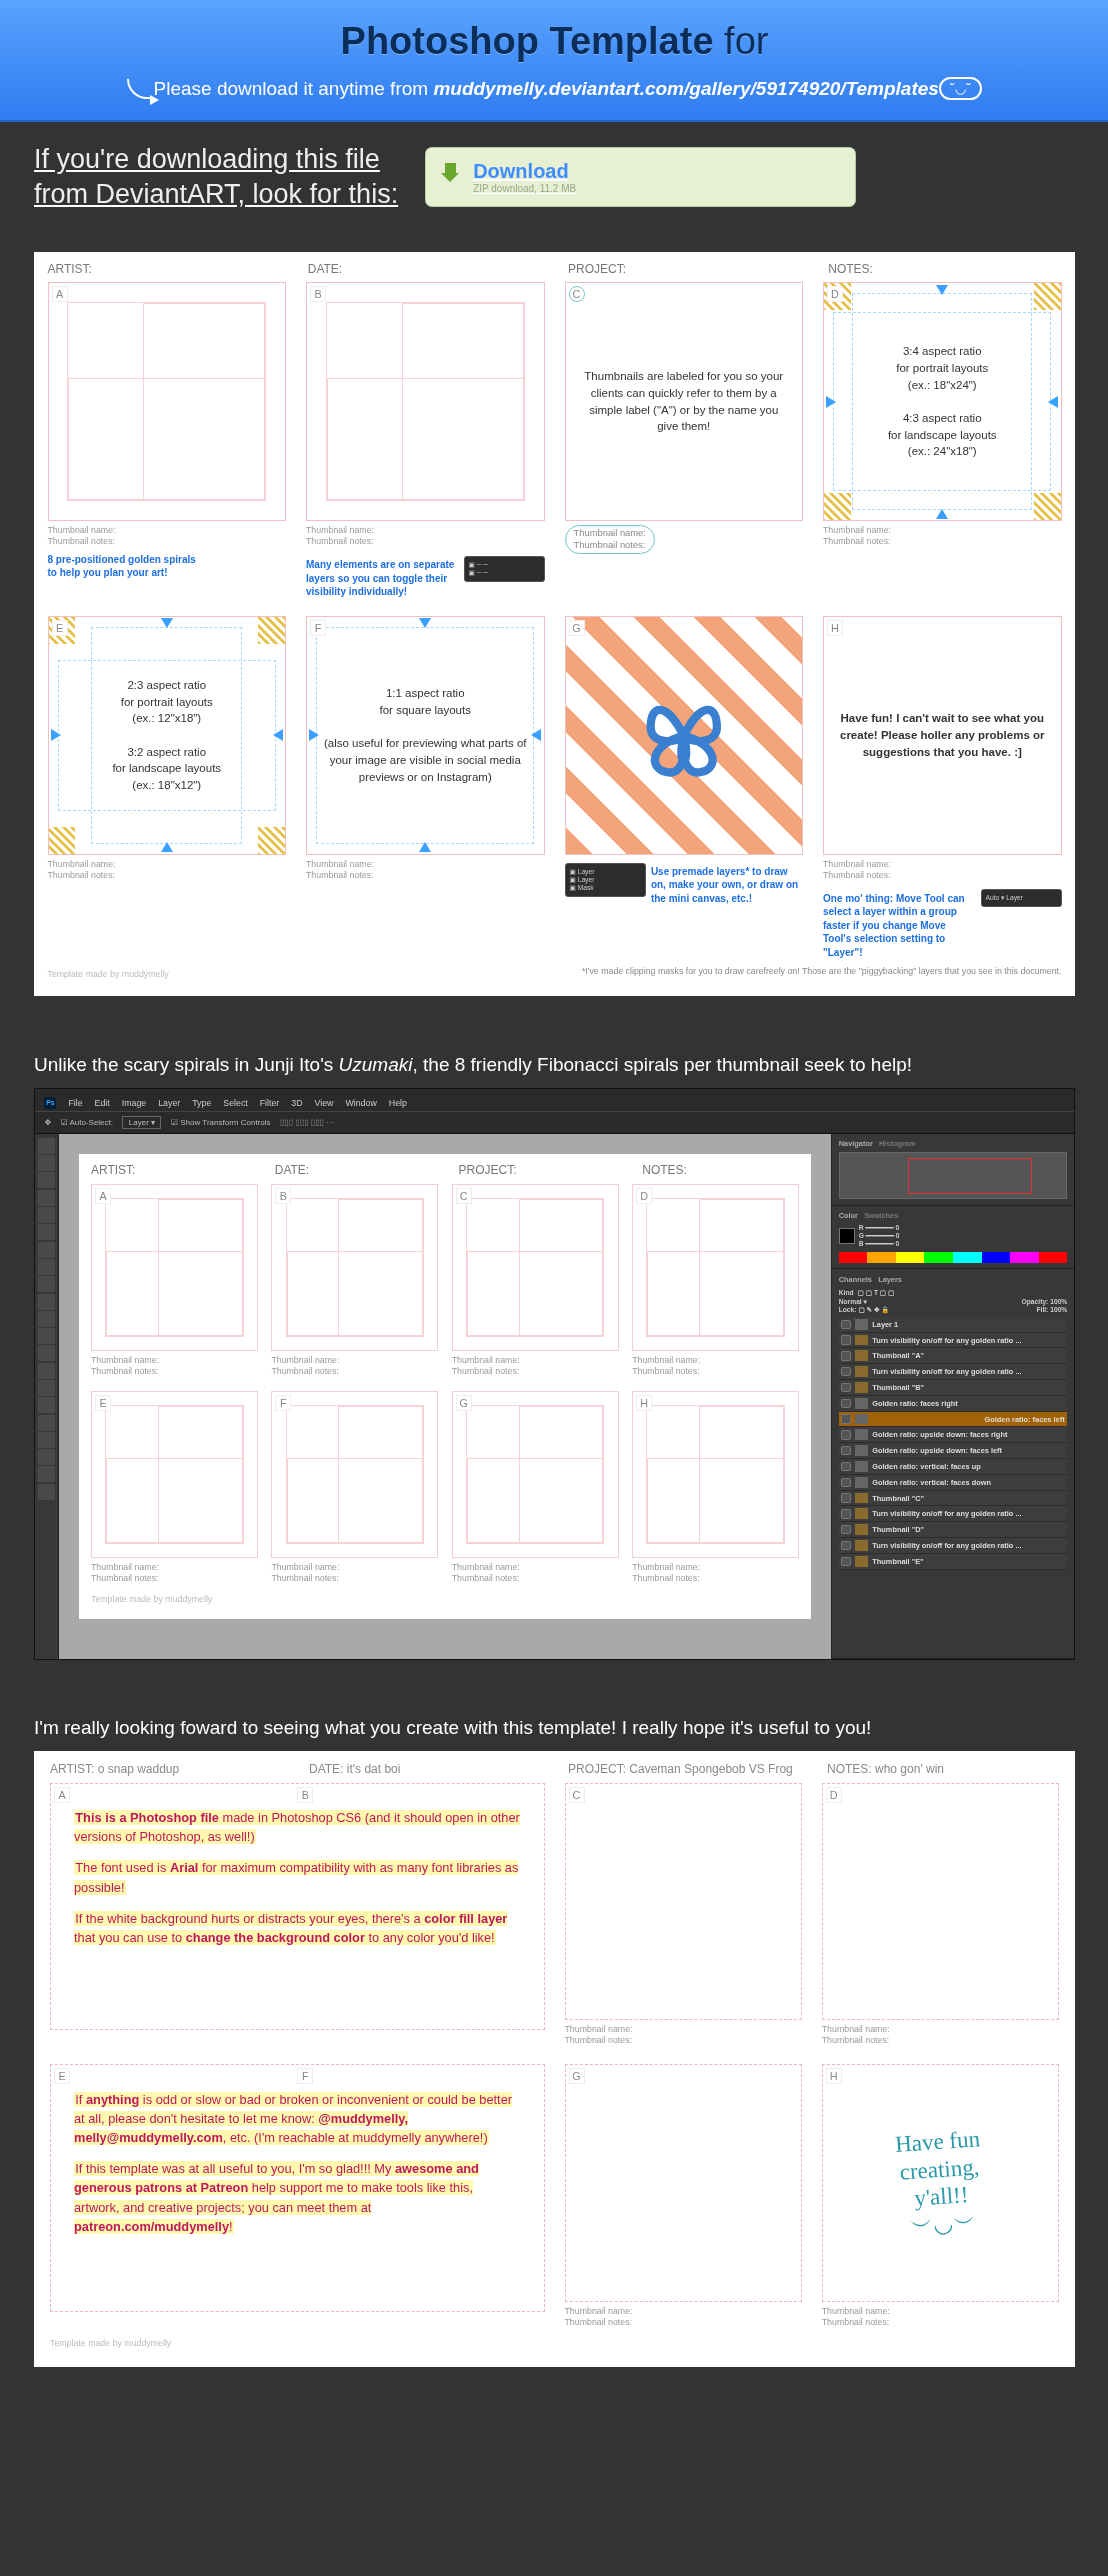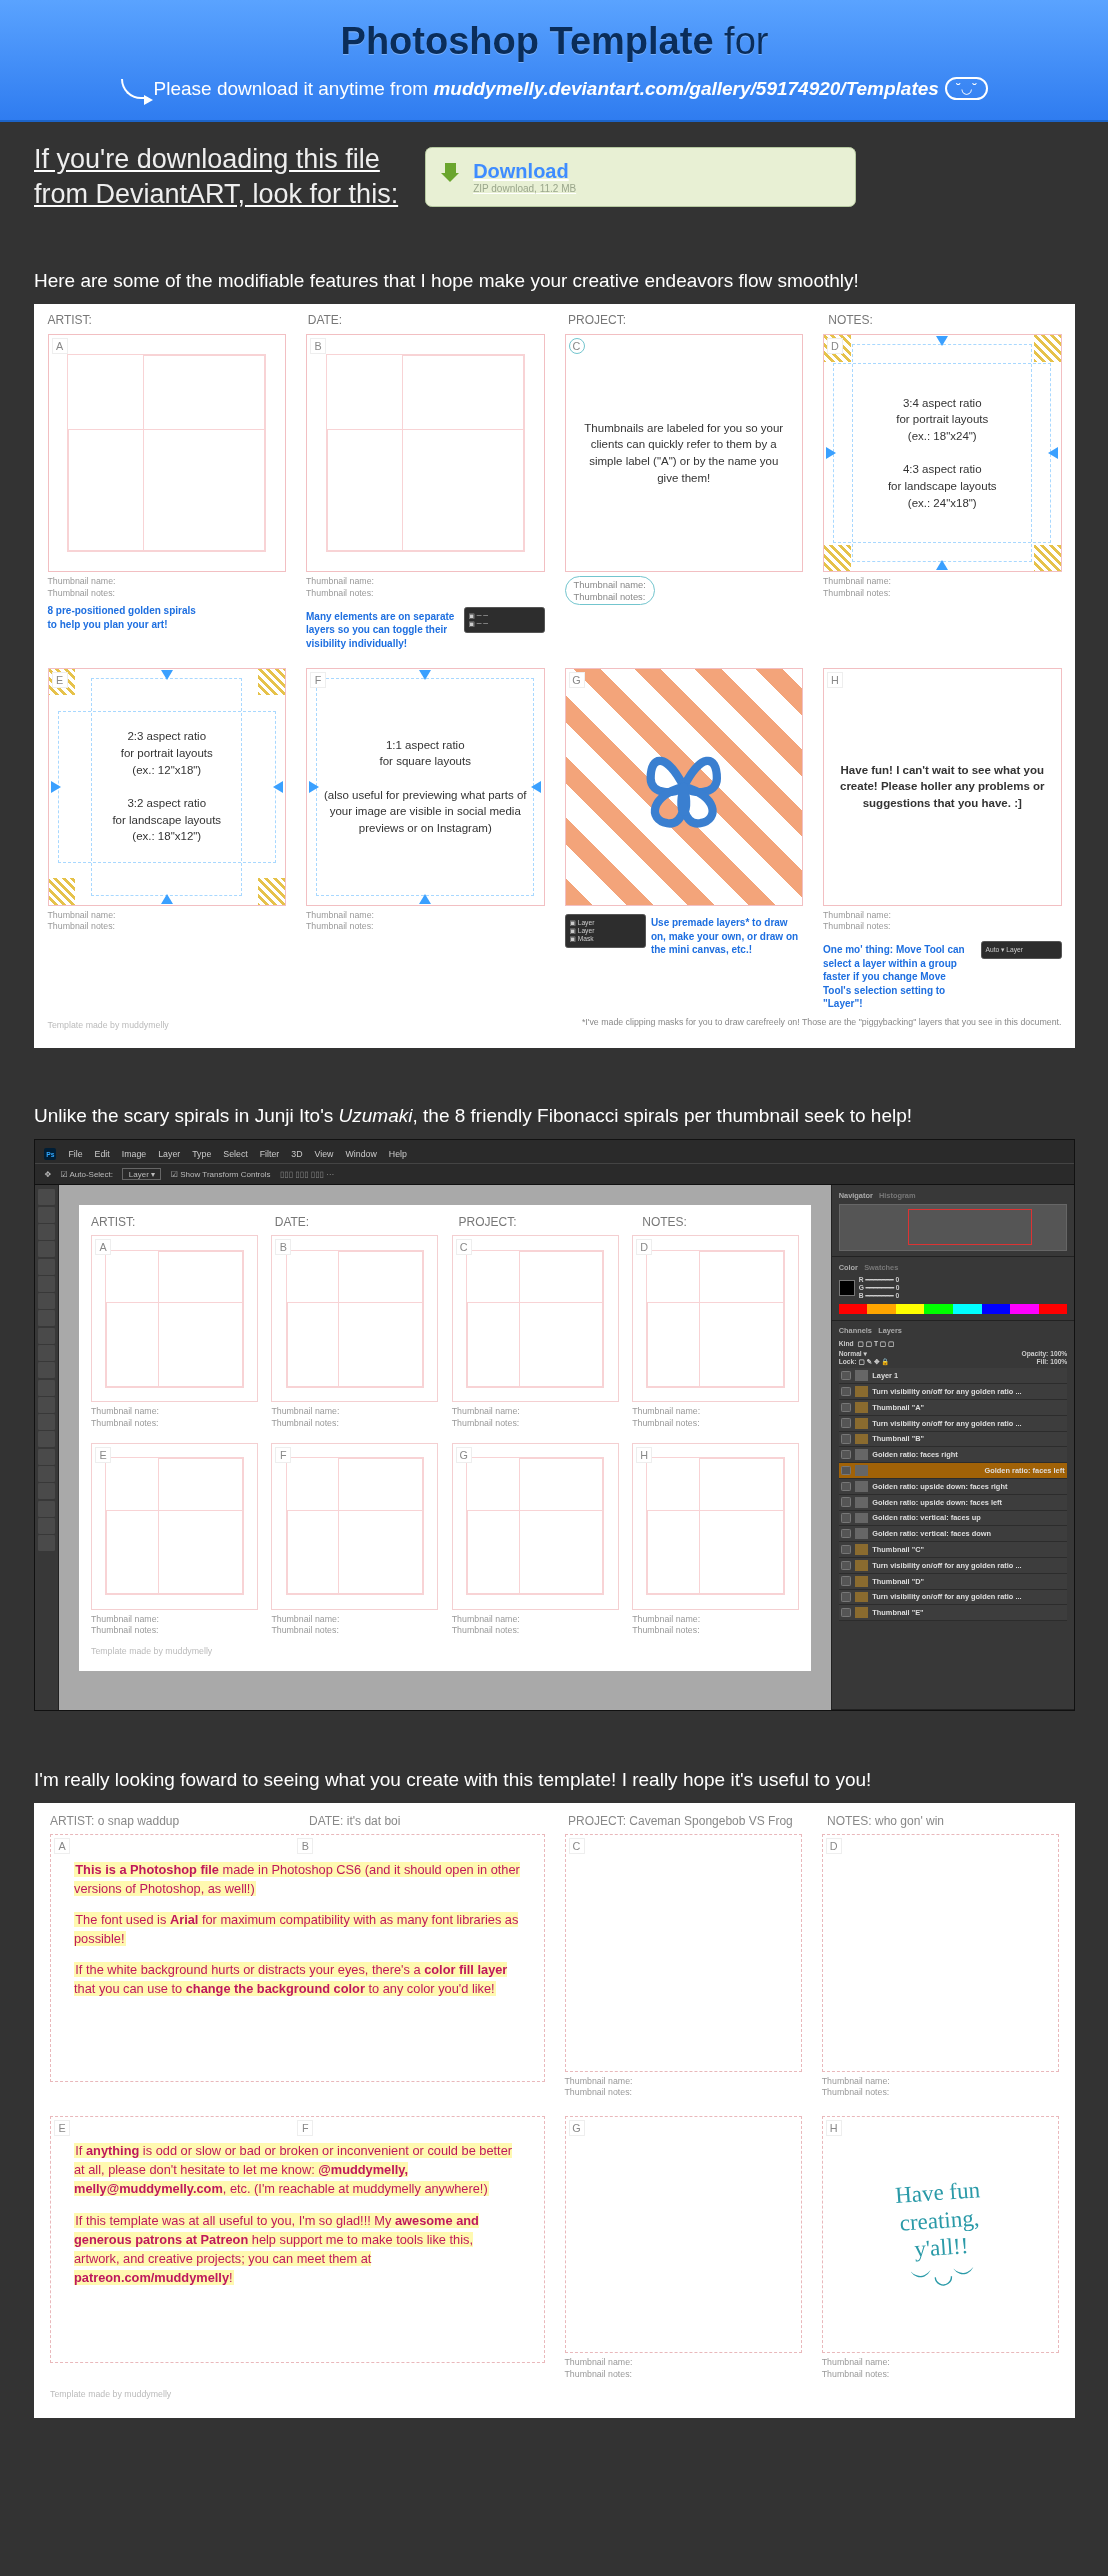--- a/index.html
+++ b/index.html
@@ -1,21 +1,21 @@
 <!DOCTYPE html>
 <html style="font-size:10.8px"><head>
 <meta charset="utf-8">
 <style>
   * { box-sizing: border-box; margin: 0; padding: 0; }
   body { background:#333; font-family: Arial, Helvetica, sans-serif; color:#fff; width:1109px; margin:0 auto; }
   .page { padding: 0 0 40px 0; }
   .hero { background:#3e8cff; background: linear-gradient(#5aa3ff,#2f7cf0); padding: 20px 34px 20px 34px; text-align:center; border-bottom: 2.7px solid #1c64c9; }
   .hero h1 { font-size:38px; font-weight:normal; color:#0a2d5a; text-shadow: 0 0.7px 0 rgba(255,255,255,.3); line-height:1.15;}
   .hero h1 b { font-weight:bold; }
-  .hero .sub { margin-top:13.5px; font-size:19px; color:#fff; display:flex; align-items:center; justify-content:center; gap:6px;}
+  .hero .sub { margin-top:13.5px; font-size:19px; color:#fff; display:flex; align-items:center; justify-content:center; gap:0;}
   .hero .sub i.url { font-style:italic; font-weight:bold; }
   .face { display:inline-block; border:2px solid #fff; border-radius:34px; padding:2.7px 9.4px; font-size:13.5px; line-height:1; }
   .arrow-sw { width:27px; height:20px; border-bottom:2.7px solid #fff; border-left:2.7px solid #fff; border-bottom-left-radius:20px; position:relative; }
   .arrow-sw::after { content:""; position:absolute; right:-5.4px; bottom:-8px; border-left:9.4px solid #fff; border-top:5.4px solid transparent; border-bottom:5.4px solid transparent; transform: rotate(0deg);}
   .sect { padding: 20px 34px; }
   .dlrow { display:flex; align-items:center; gap:27px;text-decoration:underline; }
   .dlrow .txt { font-size:27px; color:#eee; line-height:1.3; }
   .dlbtn { flex:0 0 auto; background:#e8f0d4; border:1.3px solid #b6c9a0; border-radius:6.7px; padding:12px 27px 12px 47px; position:relative; width:431px;}
   .dlbtn .ico { position:absolute; left:15px; top:15px; width:19px; height:19px; }
   .dlbtn .ico .shaft { width:10.8px; height:9.4px; background:#6aa52d; margin:0 auto;}
@@ -122,21 +122,20 @@
       <div class="ico">
           <div class="shaft"></div>
           <div class="head"></div>
         </div>
       <div class="t1">Download</div>
       <div class="t2">ZIP download, 11.2 MB</div>
     </div>
   </div>
 
   <div class="sect">
-    <div class="caption">Here are some of the modifiable features that I hope make your creative endeavors flow smoothly!</div>
     <div class="sheet">
       <div class="headrow">
         <div>ARTIST:</div>
         <div>DATE:</div>
         <div>PROJECT:</div>
         <div>NOTES:</div>
       </div>
       <div class="grid">
 
         <div class="cell">

